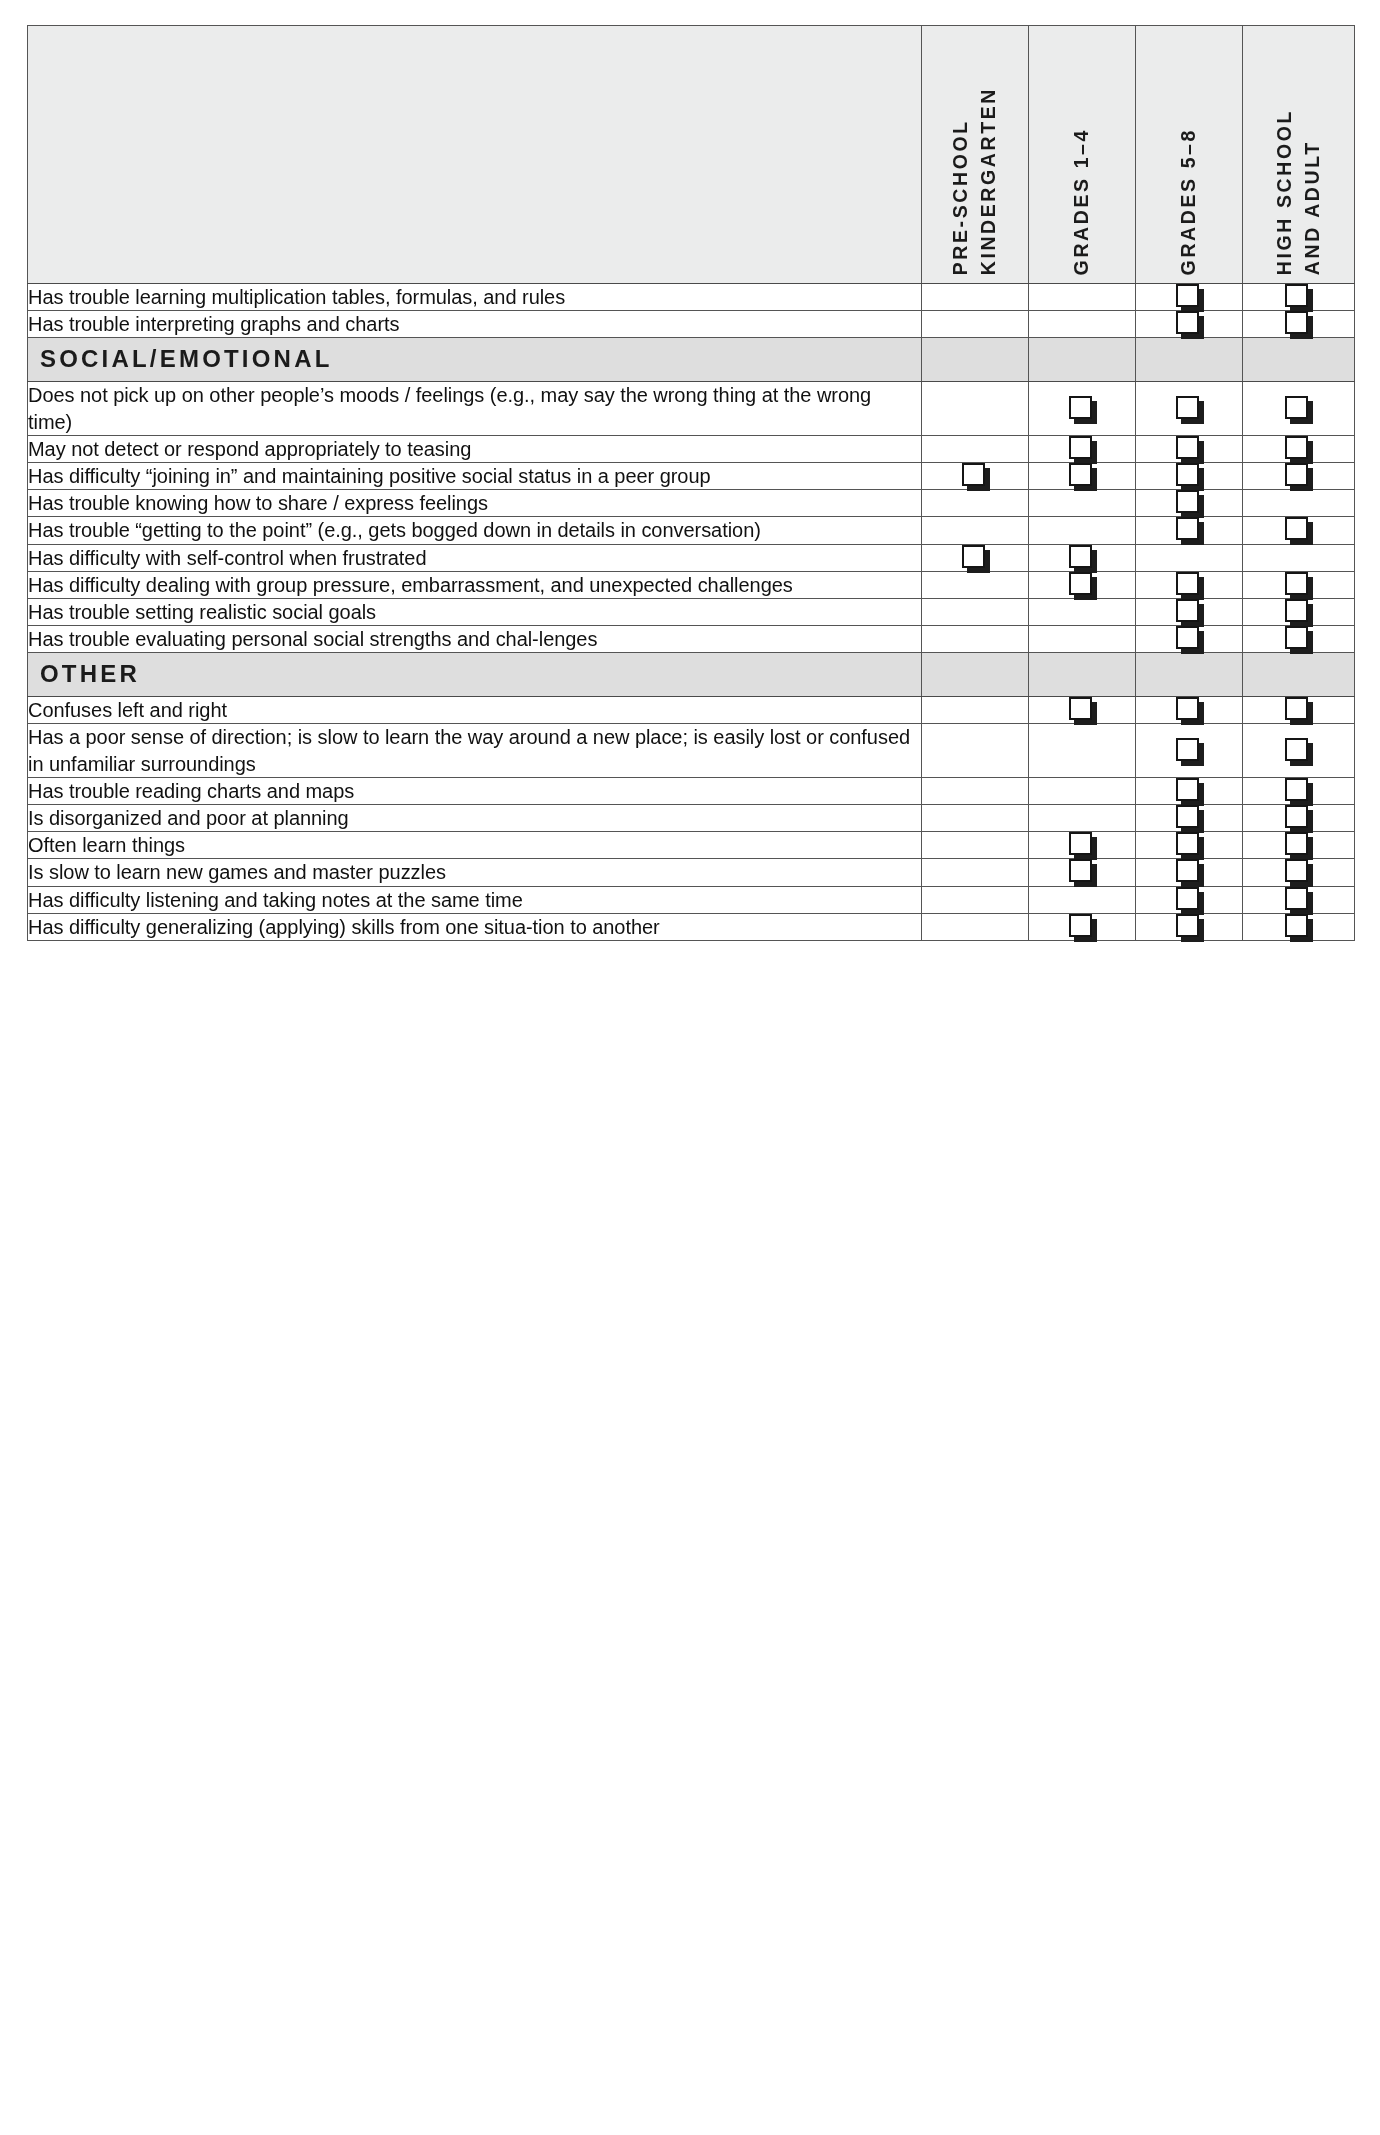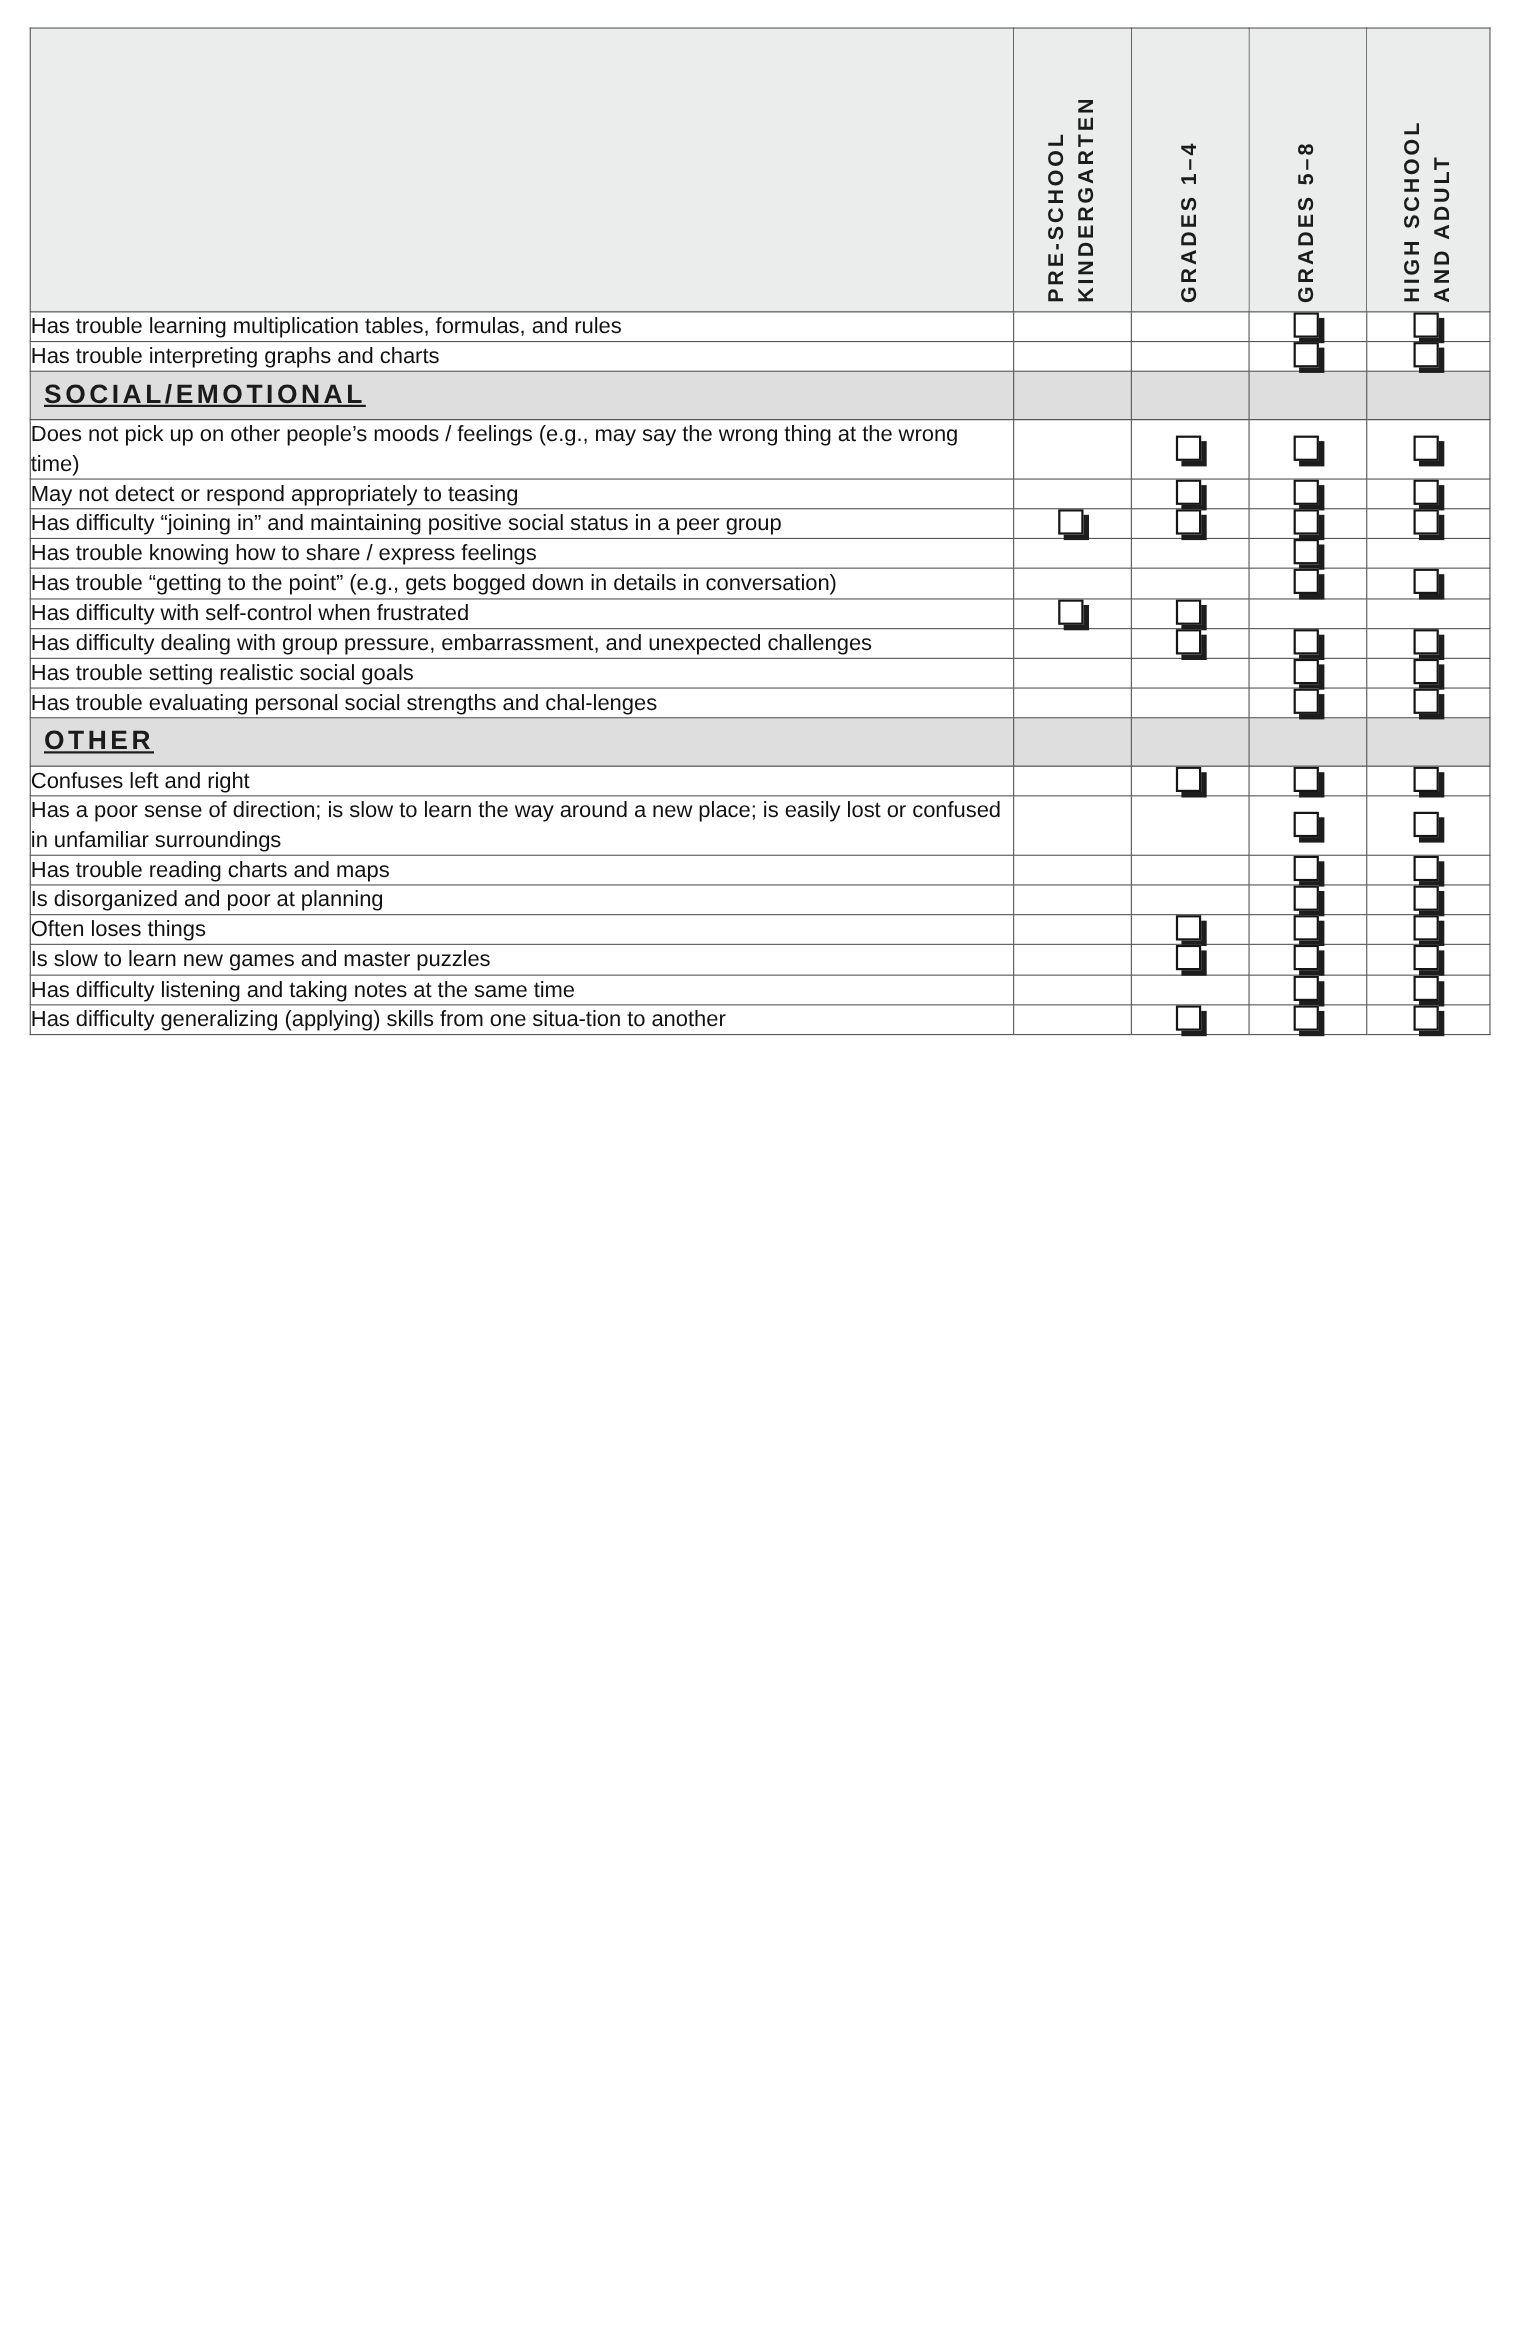--- a/index.html
+++ b/index.html
@@ -86,21 +86,20 @@
   }
 
   td.check-cell {
     text-align: center;
     vertical-align: middle;
   }
 
   
   tr.section-row td {
     background: #dedede;
-    text-decoration: underline;
   }
 
   tr.section-row td.section-title {
     padding: 7px 0 8px 12px;
     font-size: 24px;
     font-weight: 700;
     letter-spacing: 3.2px;
     color: #1b1b1b;
   }
 
@@ -291,21 +290,21 @@
           <td class="check-cell"><span class="cbx"><span class="shadow"></span><span class="box"></span></span></td>
         </tr>
         <tr>
           <td class="item-text">Is disorganized and poor at planning</td>
           <td class="check-cell"></td>
           <td class="check-cell"></td>
           <td class="check-cell"><span class="cbx"><span class="shadow"></span><span class="box"></span></span></td>
           <td class="check-cell"><span class="cbx"><span class="shadow"></span><span class="box"></span></span></td>
         </tr>
         <tr>
-          <td class="item-text">Often loses things</td>
+          <td class="item-text">Often learn things</td>
           <td class="check-cell"></td>
           <td class="check-cell"><span class="cbx"><span class="shadow"></span><span class="box"></span></span></td>
           <td class="check-cell"><span class="cbx"><span class="shadow"></span><span class="box"></span></span></td>
           <td class="check-cell"><span class="cbx"><span class="shadow"></span><span class="box"></span></span></td>
         </tr>
         <tr>
           <td class="item-text">Is slow to learn new games and master puzzles</td>
           <td class="check-cell"></td>
           <td class="check-cell"><span class="cbx"><span class="shadow"></span><span class="box"></span></span></td>
           <td class="check-cell"><span class="cbx"><span class="shadow"></span><span class="box"></span></span></td>

